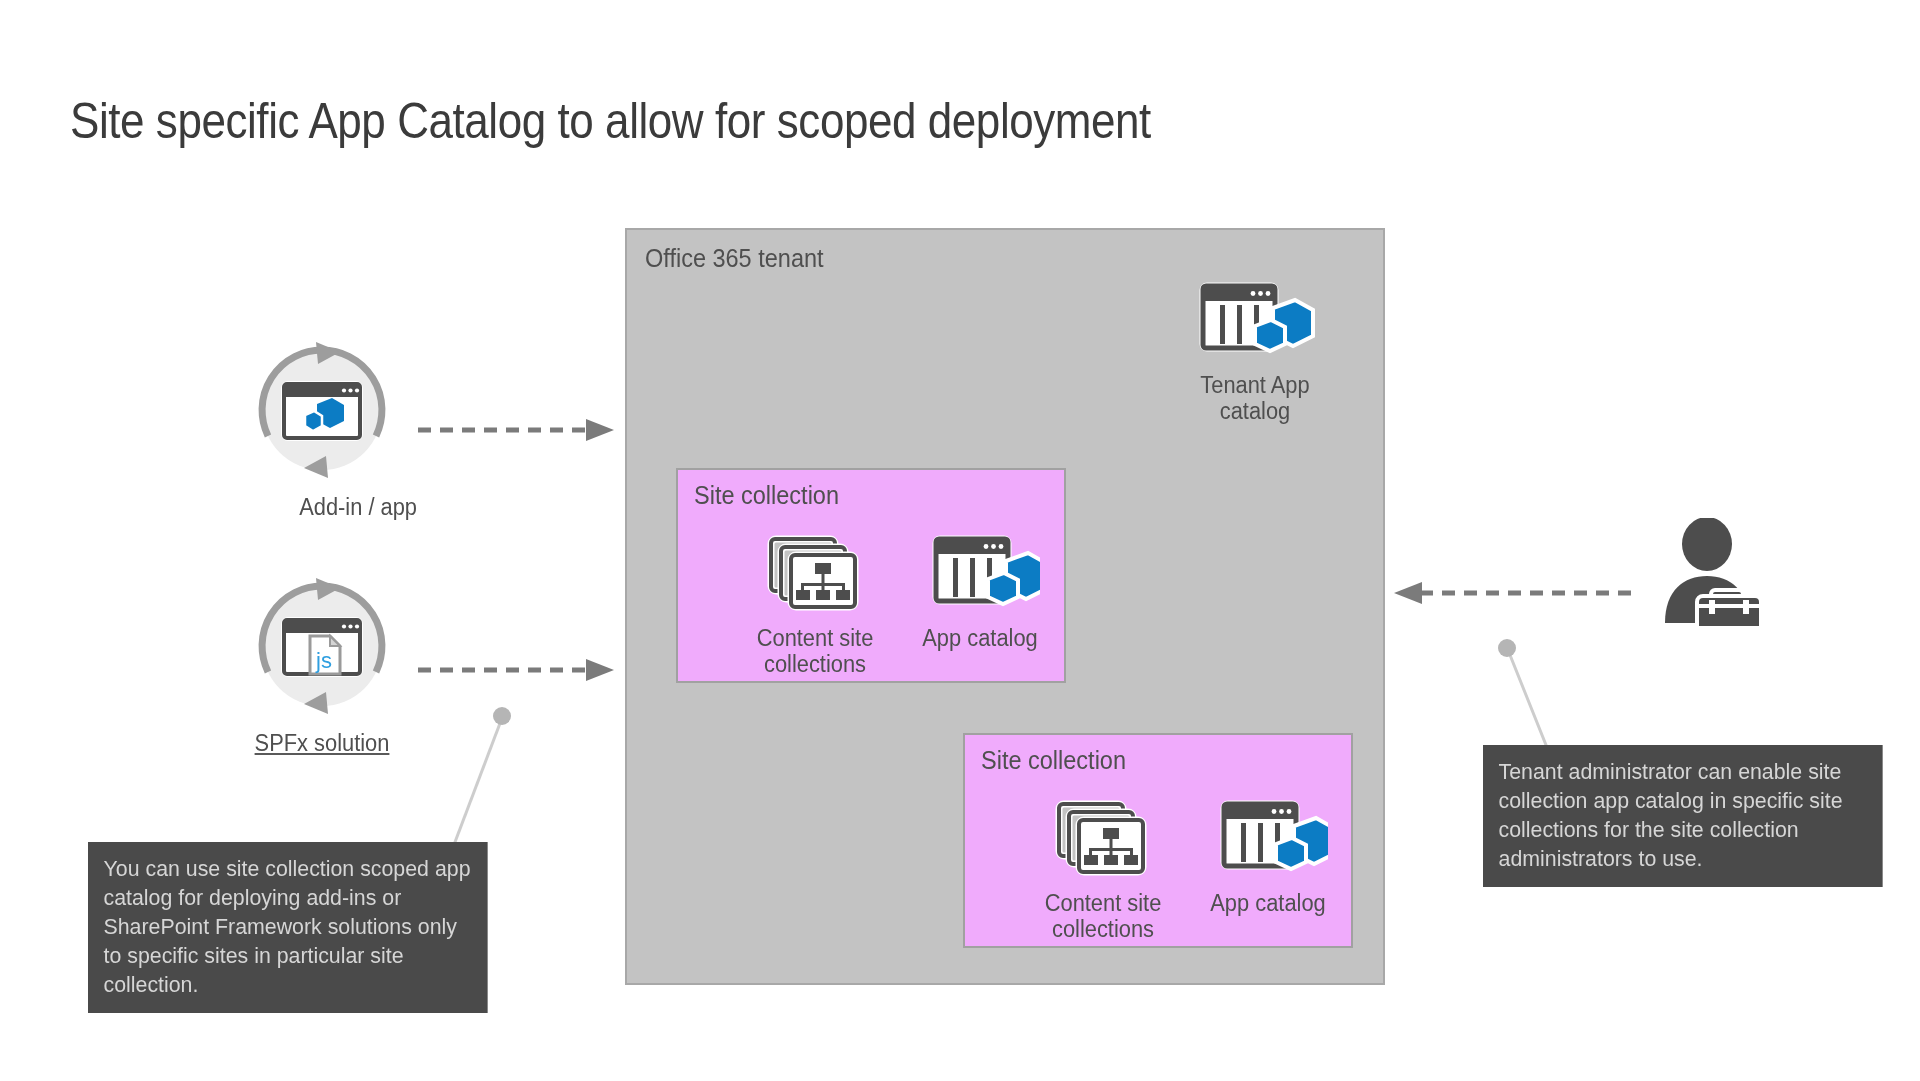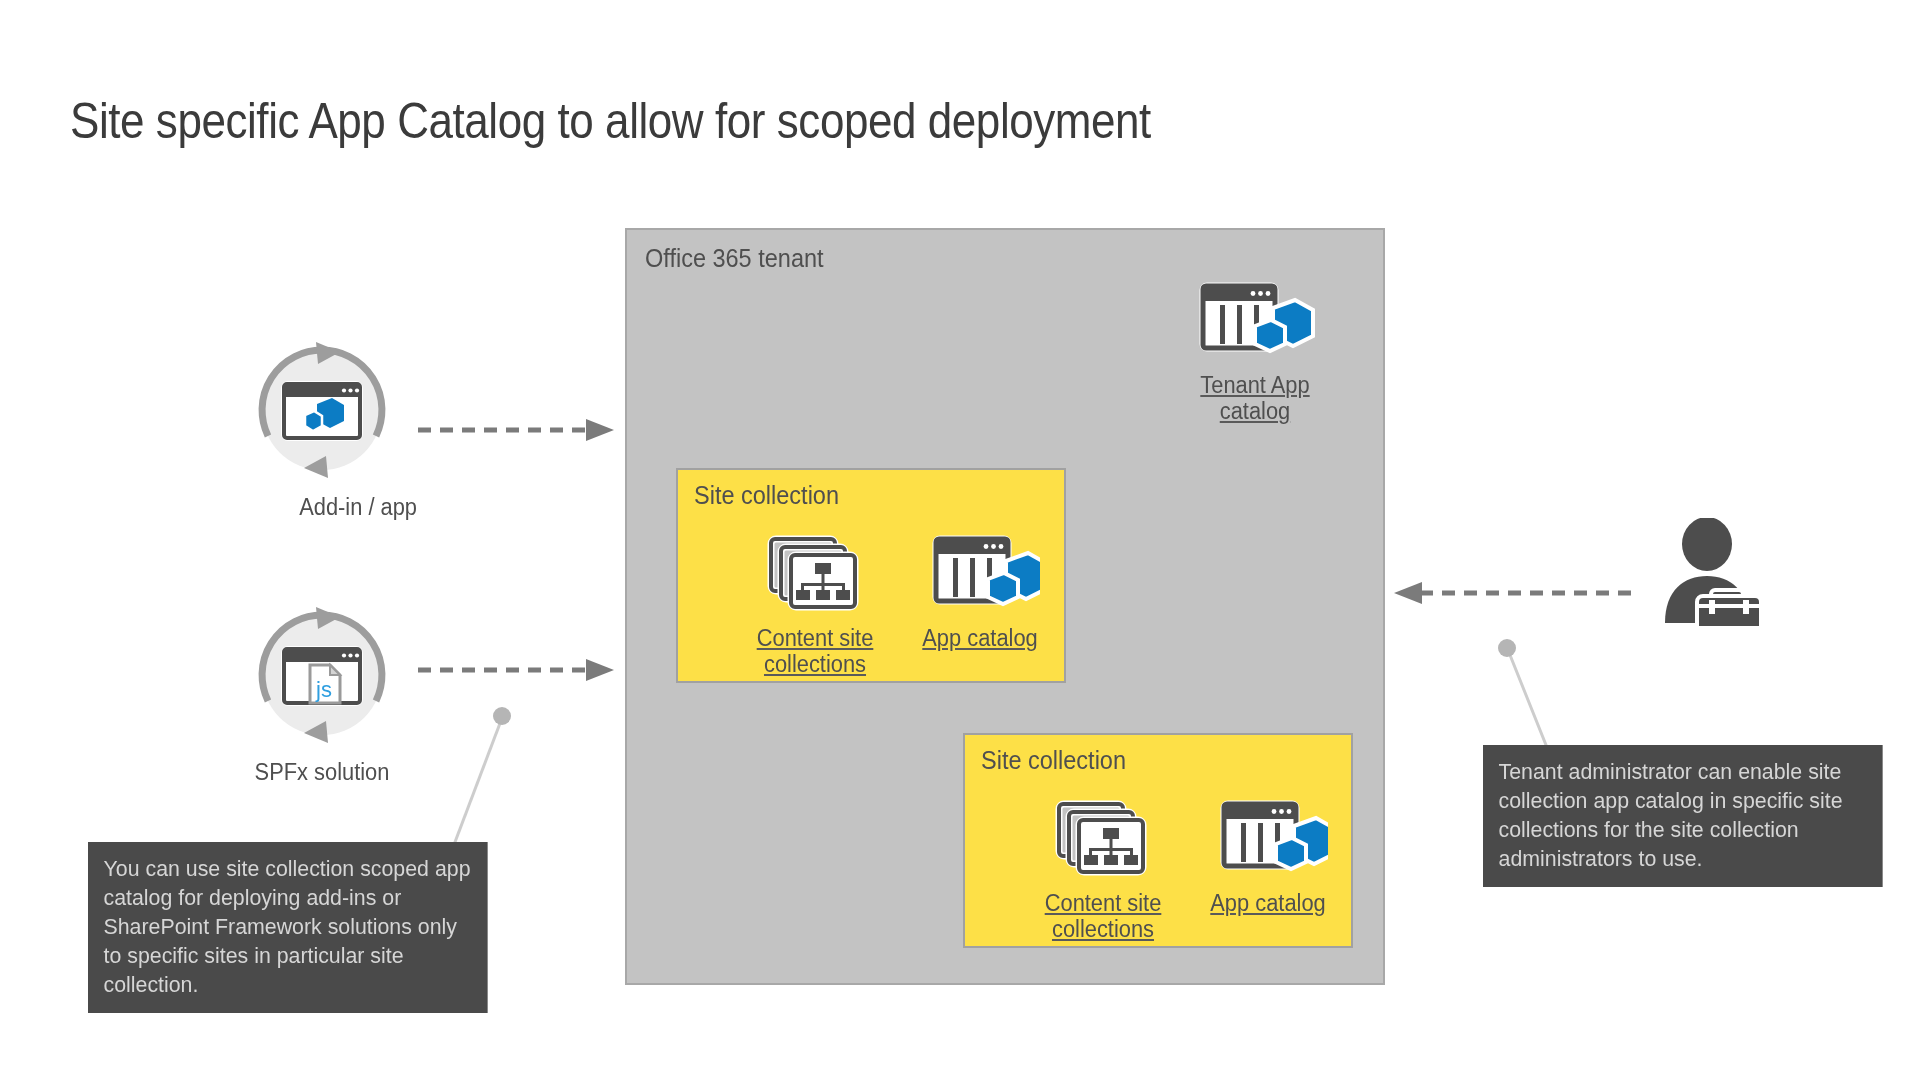--- a/index.html
+++ b/index.html
@@ -49,21 +49,21 @@
     font-size: 25px;
     font-weight: 300;
     color: #4f4f4f;
     transform: scaleX(0.94);
     transform-origin: left top;
   }
 
   
   .site-collection-box {
     position: absolute;
-    background: #fde047;
+    background: #f0abfc;
     border: 2px solid #a1a1a1;
     box-sizing: border-box;
   }
   #site-collection-1 { left: 676px; top: 468px; width: 390px; height: 215px; }
   #site-collection-2 { left: 963px; top: 733px; width: 390px; height: 215px; }
   .site-collection-label {
     position: absolute;
     left: 16px;
     top: 11px;
     font-size: 25px;
@@ -71,21 +71,20 @@
     color: #4f4f4f;
     transform: scaleX(0.94);
     transform-origin: left top;
   }
 
   
   .icon-group {
     position: absolute;
     text-align: center;
     width: 170px;
-    text-decoration: underline;
   }
   .icon-caption {
     font-size: 23px;
     font-weight: 300;
     line-height: 26px;
     color: #4f4f4f;
     margin-top: 6px;
     white-space: pre-line;
     transform: scaleX(0.95);
   }
@@ -158,21 +157,21 @@
         <circle cx="128.5" cy="50.5" r="2.1" fill="#ffffff"></circle>
         <circle cx="135" cy="50.5" r="2.1" fill="#ffffff"></circle>
         <polygon points="95,64 110,58 122,65 122,81 108,88 95,81" fill="#0c7cc4"></polygon>
         <polygon points="83,75 92,71 100,76 100,86 91,91 83,86" fill="#0c7cc4" stroke="#ffffff" stroke-width="2.5"></polygon>
       </g>
     </svg>
   </div>
   <div class="cycle-caption">Add-in / app</div>
 </div>
 
-<div class="cycle-icon-group" style="left:222px; top:605px;">
+<div class="cycle-icon-group" style="left:222px; top:576px;text-decoration:underline;">
   <div>
     <svg width="200" height="140" viewBox="0 0 200 140">
       <circle cx="100" cy="70" r="60" fill="#ececec"></circle>
       <path d="M100 10 a60 60 0 0 1 54 86" fill="none" stroke="#9d9d9d" stroke-width="7"></path>
       <path d="M100 10 a60 60 0 0 0 -54 86" fill="none" stroke="#9d9d9d" stroke-width="7"></path>
       <polygon points="94,2 118,12 96,24" fill="#9d9d9d"></polygon>
       <polygon points="106,138 82,128 104,116" fill="#9d9d9d"></polygon>
       <g>
         <rect x="62" y="44" width="76" height="54" rx="4" fill="#ffffff" stroke="#ffffff" stroke-width="6"></rect>
         <rect x="62" y="44" width="76" height="54" rx="3" fill="none" stroke="#4d4d4d" stroke-width="4"></rect>

